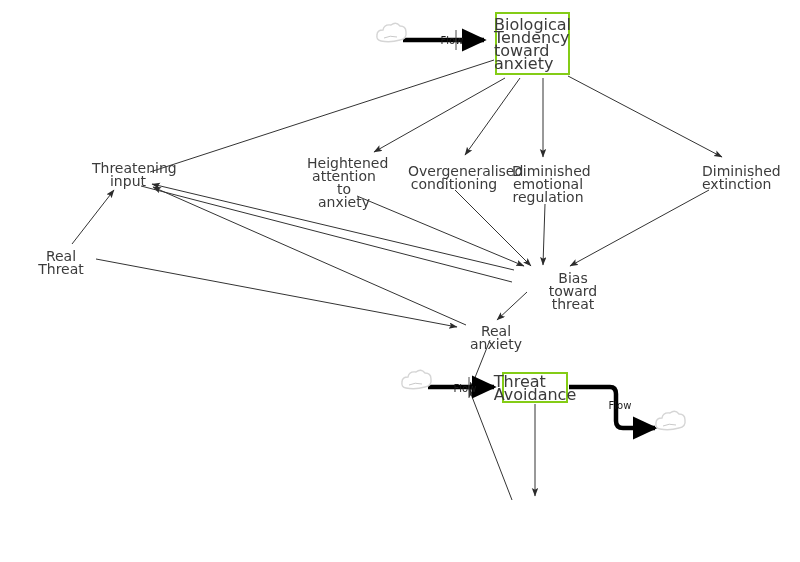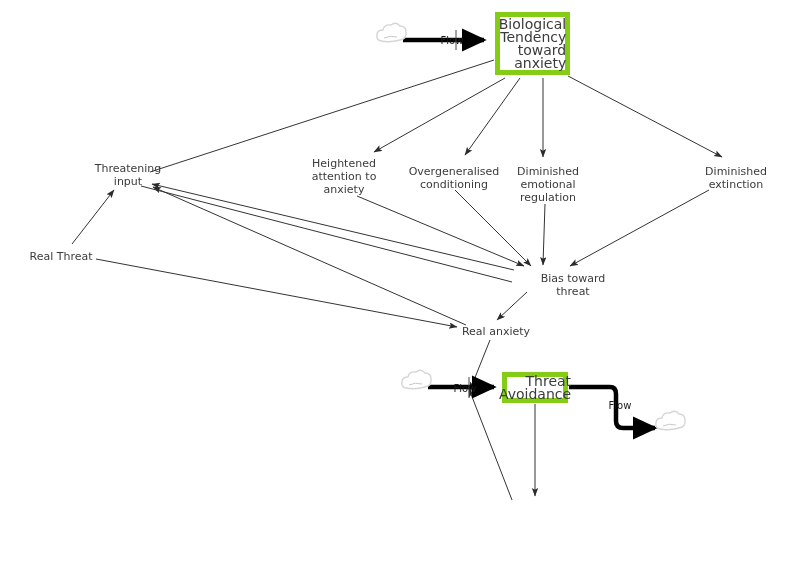--- a/index.html
+++ b/index.html
@@ -7,34 +7,34 @@
     position:relative;
     width:800px;height:562px;
     background:#ffffff;
     font-family:"DejaVu Sans", sans-serif;
     overflow:hidden;
   }
   #diagram-svg{position:absolute;left:0;top:0;width:800px;height:562px;}
   .node-label{
     position:absolute;
     color:#3b3b3b;
-    font-size:11px;
+    font-size:14px;
     line-height:13px;
     text-align:center;
     white-space:pre-line;
     user-select:none;
   }
   .stock-box{
     position:absolute;
-    border:5px solid #84cc16;
+    border:2px solid #84cc16;
     background:#ffffff;
     color:#3b3b3b;
-    font-size:14px;
+    font-size:16px;
     line-height:13px;
-    text-align:right;
+    text-align:left;
     white-space:pre-line;
     display:flex;
     align-items:center;
     justify-content:center;
     box-sizing:border-box;
   }
   .flow-label{
     position:absolute;
     color:#1a1a1a;
     font-size:10px;

